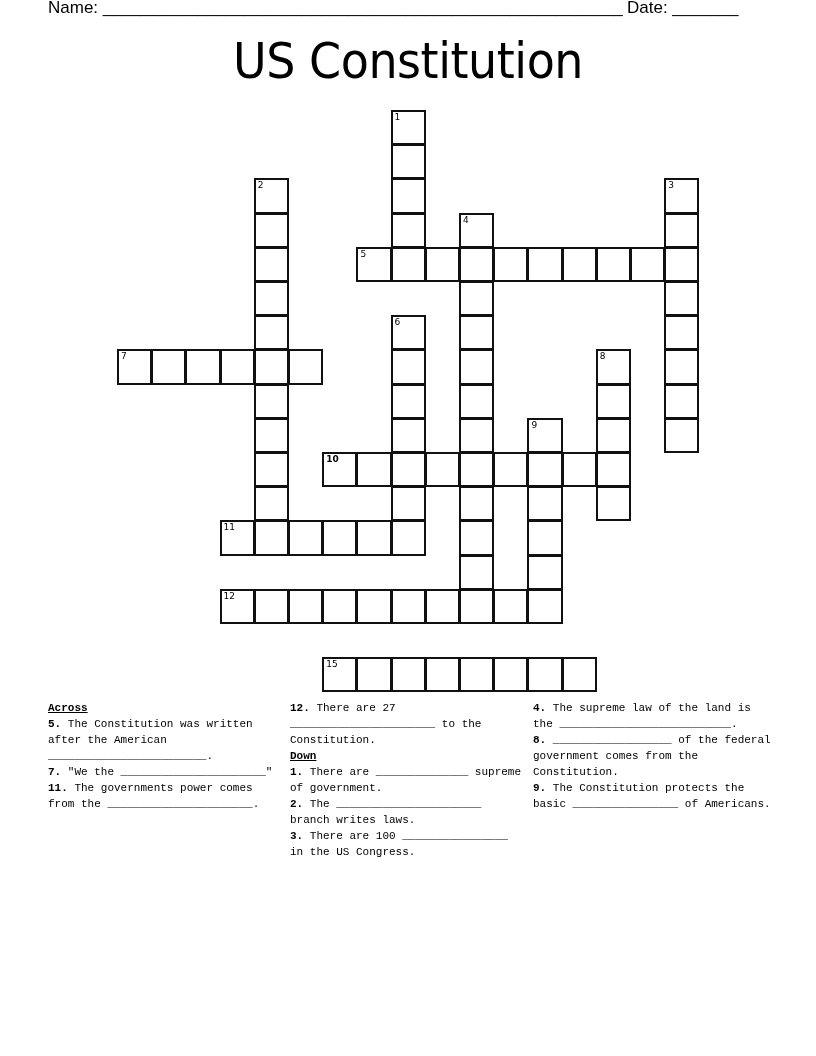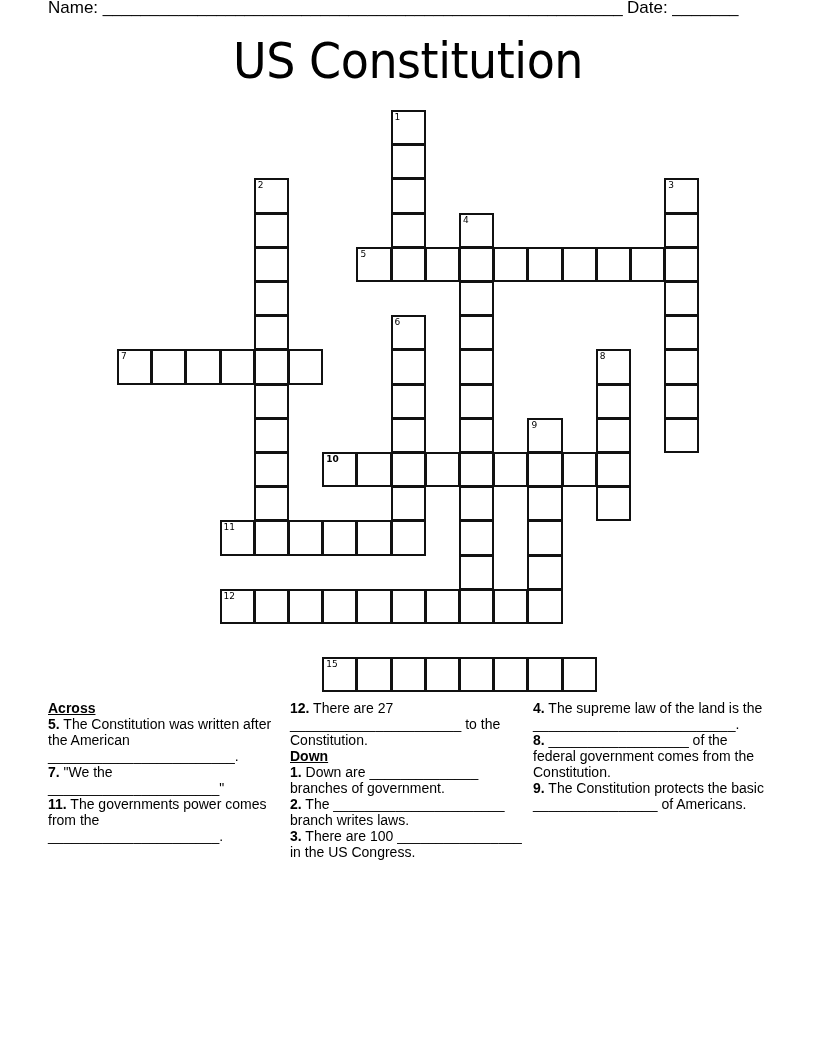--- a/index.html
+++ b/index.html
@@ -18,21 +18,21 @@
     .cell {
       position: absolute; box-sizing: border-box; width: 35.2px; height: 35.2px;
       border: 2px solid #111; background: #fff;
     }
     .cell .num {
       position: absolute; left: 2px; top: 1px;
       font-family: "DejaVu Sans", sans-serif; font-size: 9px; line-height: 9px;
     }
     .clues {
       position: absolute; top: 700px;
-      font-family: Liberation Sans, sans-serif; font-size: 14px; line-height: 16px;
+      font-family: Liberation Mono, monospace; font-size: 11px; line-height: 16px;
     }
     .col1 { left: 48px; width: 228px; }
     .col2 { left: 290px; width: 236px; }
     .col3 { left: 533px; width: 240px; }
     .heading { font-weight: bold; text-decoration: underline; display: block; }
     .clue { display: block; }
     .clue b { font-weight: bold; }
   </style>
 </head>
 <body>
@@ -167,21 +167,21 @@
 <div class="clues col1">
   <span class="heading">Across</span>
   <span class="clue"><b>5.</b><span> The Constitution was written after the American ________________________.</span></span>
   <span class="clue"><b>7.</b><span> "We the ______________________"</span></span>
   <span class="clue"><b>11.</b><span> The governments power comes from the ______________________.</span></span>
 </div>
 
 <div class="clues col2">
   <span class="clue"><b>12.</b><span> There are 27 ______________________ to the Constitution.</span></span>
   <span class="heading">Down</span>
-  <span class="clue"><b>1.</b><span> Down are ______________ branches of government.</span></span>
+  <span class="clue"><b>1.</b><span> There are ______________ supreme of government.</span></span>
   <span class="clue"><b>2.</b><span> The ______________________ branch writes laws.</span></span>
   <span class="clue"><b>3.</b><span> There are 100 ________________ in the US Congress.</span></span>
 </div>
 
 <div class="clues col3">
   <span class="clue"><b>4.</b><span> The supreme law of the land is the __________________________.</span></span>
   <span class="clue"><b>8.</b><span> __________________ of the federal government comes from the Constitution.</span></span>
   <span class="clue"><b>9.</b><span> The Constitution protects the basic ________________ of Americans.</span></span>
 </div>
 

